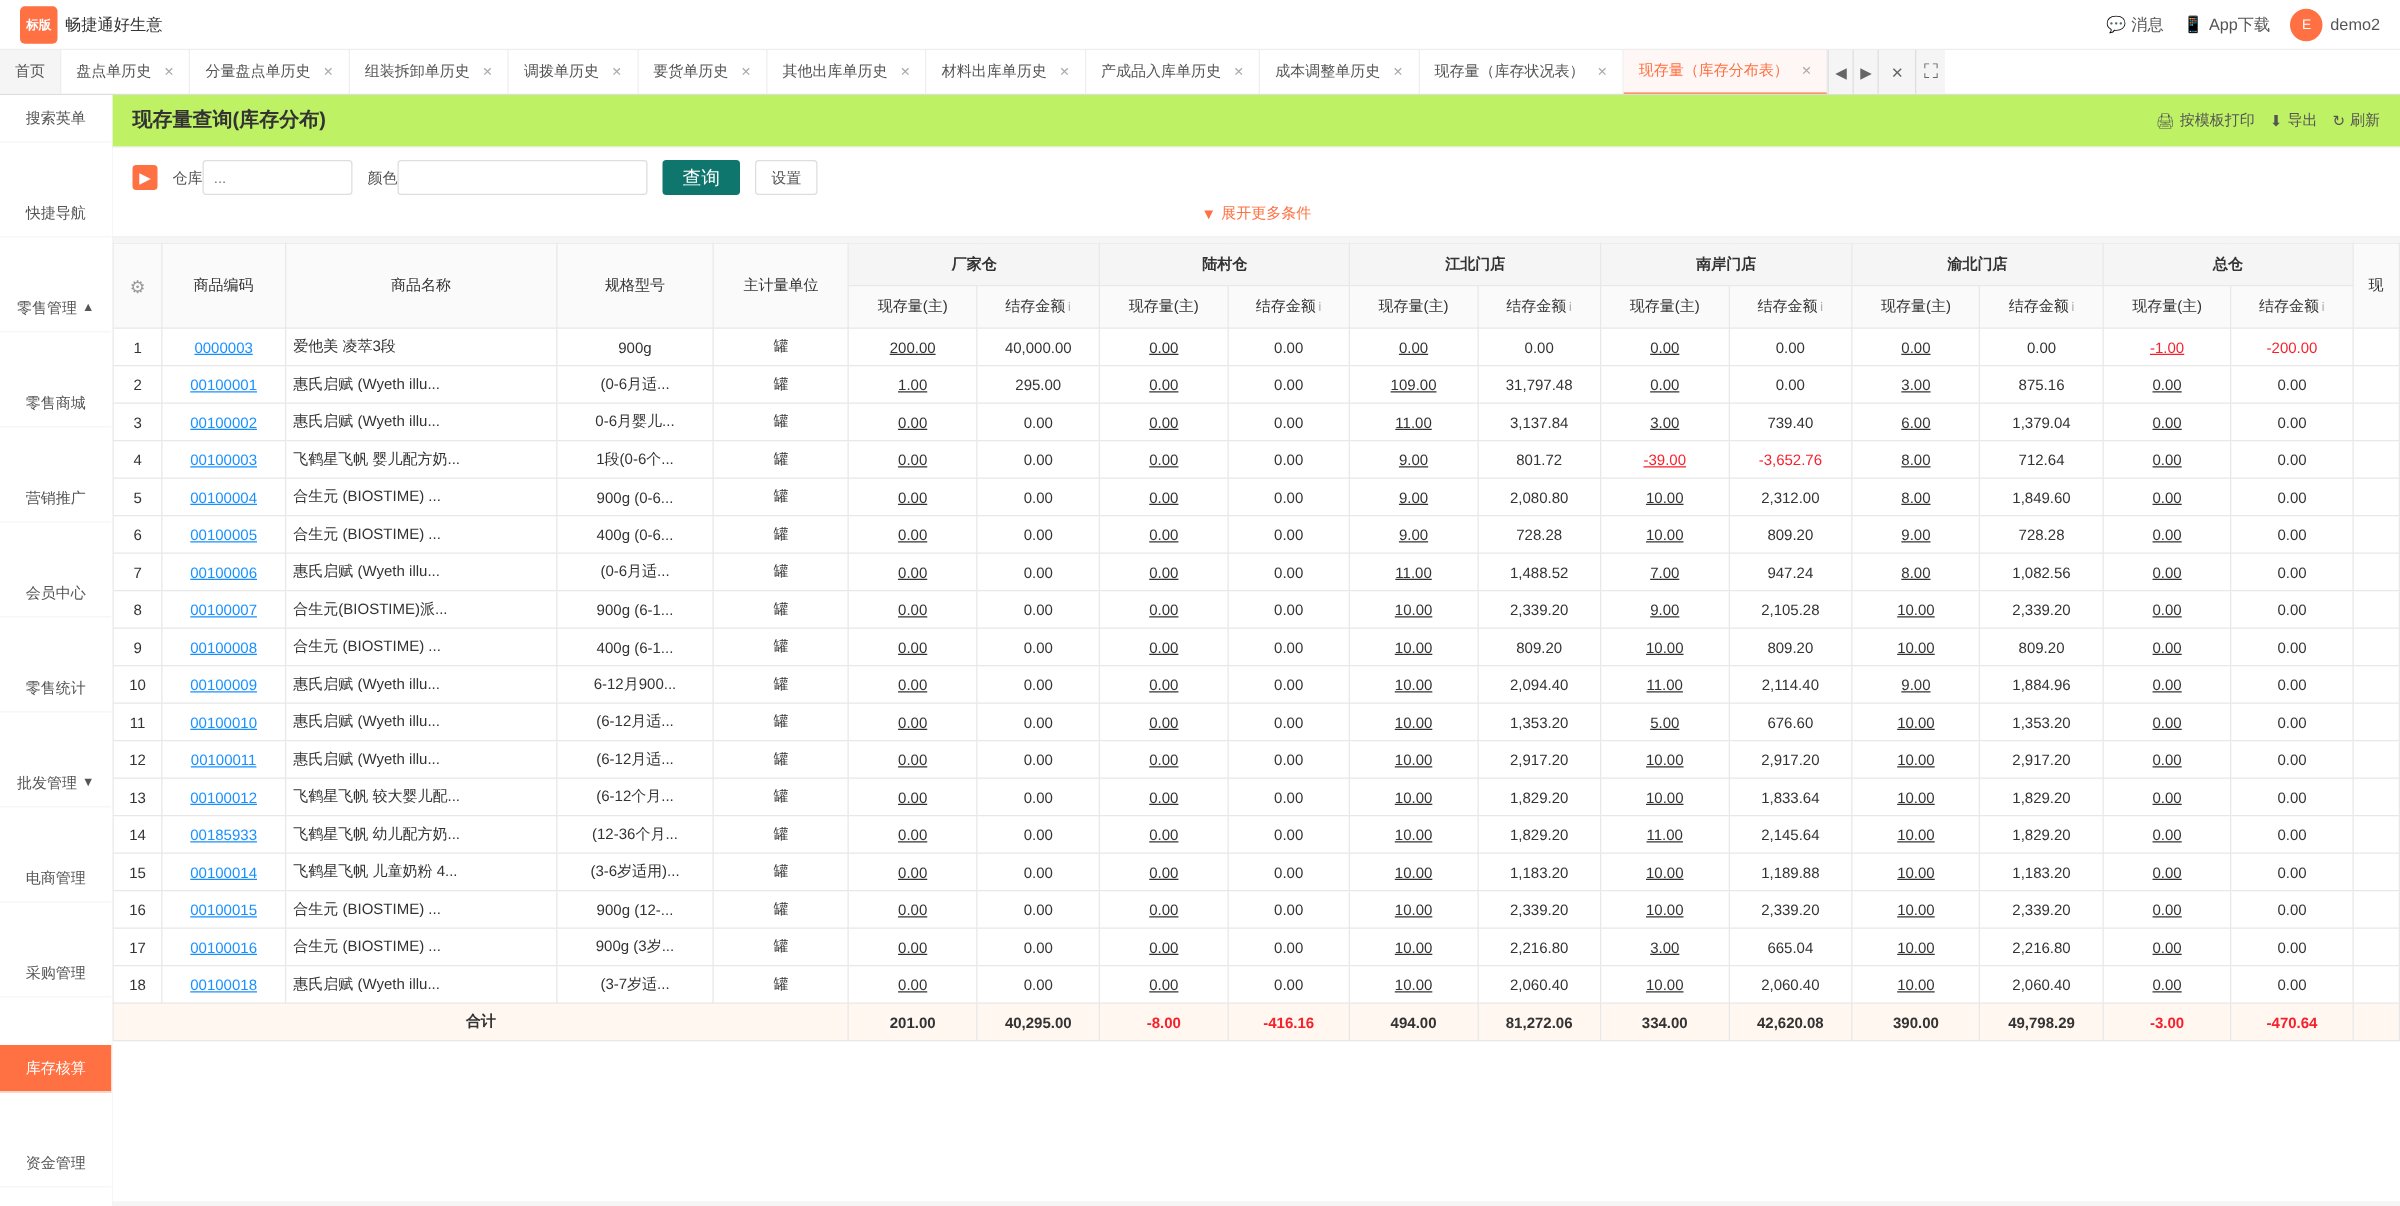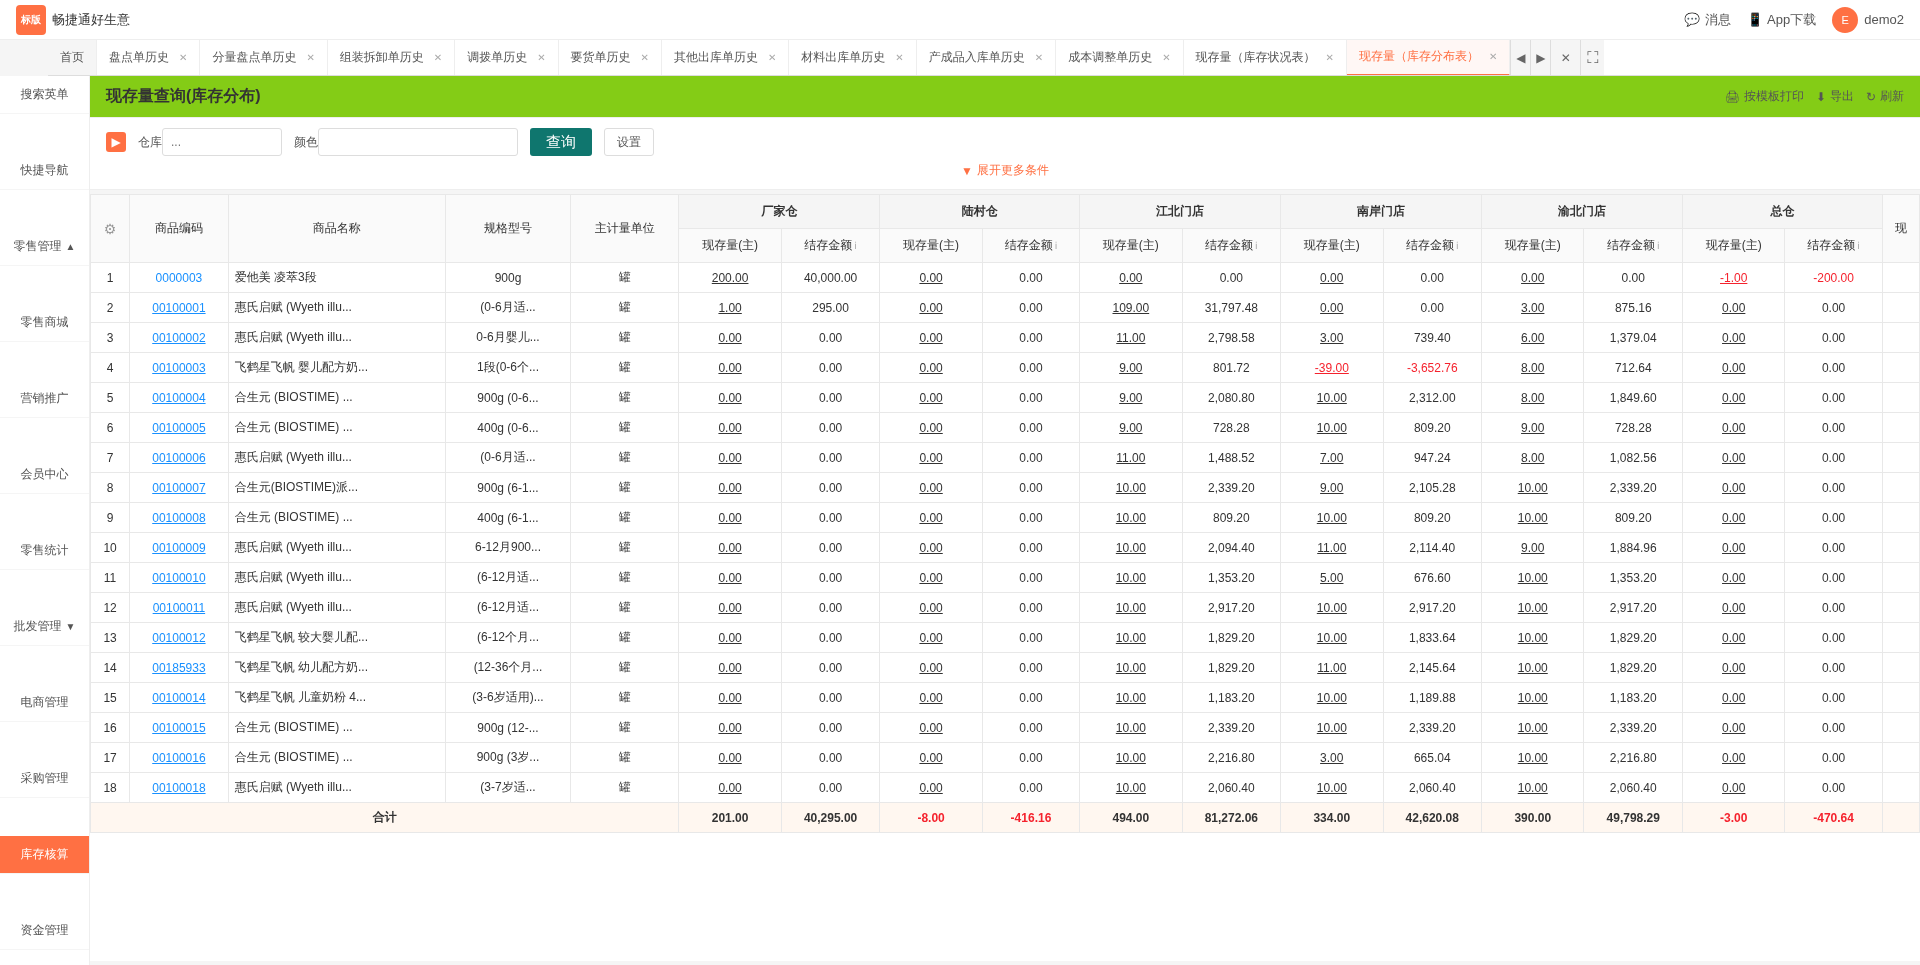--- a/index.html
+++ b/index.html
@@ -9,21 +9,21 @@
     .top-bar { height: 40px; background: #fff; display: flex; align-items: center; justify-content: space-between; padding: 0 16px; border-bottom: 1px solid #eee; }
     .top-bar-left { display: flex; align-items: center; gap: 8px; }
     .logo-area { display: flex; align-items: center; gap: 6px; }
     .logo-icon { width: 30px; height: 30px; background: #ff7043; border-radius: 4px; display: flex; align-items: center; justify-content: center; color: #fff; font-size: 10px; font-weight: bold; }
     .logo-text { font-size: 13px; color: #333; font-weight: 500; }
     .top-bar-right { display: flex; align-items: center; gap: 16px; font-size: 13px; color: #555; }
     .top-bar-right span { cursor: pointer; display: flex; align-items: center; gap: 4px; }
     .avatar { width: 26px; height: 26px; border-radius: 50%; background: #ff7043; display: flex; align-items: center; justify-content: center; color: #fff; font-size: 11px; }
 
     
-    .nav-tabs { height: 36px; background: #fff; display: flex; align-items: center; border-bottom: 1px solid #ddd; overflow: hidden; margin-left: 48px; }
+    .nav-tabs { height: 36px; background: #fff; display: flex; align-items: center; border-bottom: 1px solid #ddd; overflow: hidden; }
     .nav-tab { height: 36px; padding: 0 12px; display: flex; align-items: center; gap: 6px; font-size: 12px; color: #555; cursor: pointer; border-right: 1px solid #eee; white-space: nowrap; flex-shrink: 0; }
     .nav-tab.active { background: #fff7f5; color: #ff7043; border-bottom: 2px solid #ff7043; }
     .nav-tab.home { background: #f5f5f5; font-weight: 500; }
     .nav-tab .close-x { font-size: 10px; color: #aaa; margin-left: 4px; cursor: pointer; }
     .nav-arrows { display: flex; align-items: center; height: 36px; }
     .nav-arrow { width: 20px; height: 36px; display: flex; align-items: center; justify-content: center; cursor: pointer; background: #f5f5f5; color: #666; font-size: 12px; border-left: 1px solid #ddd; }
     .nav-close-all { width: 20px; height: 36px; display: flex; align-items: center; justify-content: center; cursor: pointer; background: #f5f5f5; color: #666; border-left: 1px solid #ddd; }
 
     
     .layout { display: flex; height: calc(965px - 76px); }
@@ -32,21 +32,21 @@
     .sidebar { width: 90px; background: #fff; border-right: 1px solid #eee; display: flex; flex-direction: column; overflow-y: auto; flex-shrink: 0; gap: 38px; }
     .sidebar-item { padding: 10px 4px; text-align: center; font-size: 12px; color: #555; cursor: pointer; border-bottom: 1px solid #f5f5f5; }
     .sidebar-item.active { background: #ff7043; color: #fff; }
     .sidebar-item.has-sub { display: flex; align-items: center; justify-content: center; gap: 4px; }
     .sidebar-arrow { font-size: 10px; }
 
     
     .main-content { flex: 1; display: flex; flex-direction: column; overflow: hidden; background: #f5f5f5; }
 
     
-    .page-header { background: #84cc16; padding: 10px 16px; display: flex; justify-content: space-between; border-bottom: 1px solid #eee; }
+    .page-header { background: #bef264; padding: 10px 16px; display: flex; justify-content: space-between; border-bottom: 1px solid #eee; }
     .page-title { font-size: 16px; font-weight: 600; color: #333; }
     .page-actions { display: flex; align-items: center; gap: 12px; }
     .action-btn { display: flex; align-items: center; gap: 4px; font-size: 12px; color: #555; cursor: pointer; }
 
     
     .filter-area { background: #fff; padding: 10px 16px; margin-bottom: 4px; border-bottom: 1px solid #eee; }
     .filter-row { display: flex; align-items: center; gap: 12px; flex-wrap: wrap; }
     .filter-item { display: flex; align-items: center; gap: 0; }
     .filter-label { font-size: 12px; color: #555; white-space: nowrap; }
     .filter-input { height: 28px; border: 1px solid #ddd; border-radius: 3px; padding: 0 8px; font-size: 12px; color: #333; background: #fff; min-width: 80px; }
@@ -300,21 +300,21 @@
             <th>结存金额<span class="info-icon">ℹ</span></th>
             <th>现存量(主)</th>
             <th>结存金额<span class="info-icon">ℹ</span></th>
             <th>现存量(主)</th>
             <th>结存金额<span class="info-icon">ℹ</span></th>
           </tr>
         </thead>
         <tbody id="table-body">
         <tr>
     <td>1</td>
-    <td style="color:#1890ff;cursor:pointer;">0000003</td>
+    <td style="text-decoration:underline;color:#1890ff;cursor:pointer;">0000003</td>
     <td style="text-align:left;">爱他美 凌萃3段</td>
     <td>900g</td>
     <td>罐</td>
     <td style="text-decoration:underline;">200.00</td>
     <td>40,000.00</td>
     <td style="text-decoration:underline;">0.00</td>
     <td>0.00</td>
     <td style="text-decoration:underline;">0.00</td>
     <td>0.00</td>
     <td class="" style="text-decoration:underline;">0.00</td>
@@ -349,21 +349,21 @@
     <td>3</td>
     <td style="text-decoration:underline;color:#1890ff;cursor:pointer;">00100002</td>
     <td style="text-align:left;">惠氏启赋 (Wyeth illu...</td>
     <td>0-6月婴儿...</td>
     <td>罐</td>
     <td style="text-decoration:underline;">0.00</td>
     <td>0.00</td>
     <td style="text-decoration:underline;">0.00</td>
     <td>0.00</td>
     <td style="text-decoration:underline;">11.00</td>
-    <td>2,798.58</td>
+    <td>3,137.84</td>
     <td class="" style="text-decoration:underline;">3.00</td>
     <td class="">739.40</td>
     <td style="text-decoration:underline;">6.00</td>
     <td>1,379.04</td>
     <td class="" style="text-decoration:underline;">0.00</td>
     <td class="">0.00</td>
     <td></td>
   </tr>
             <tr>
     <td>4</td>

